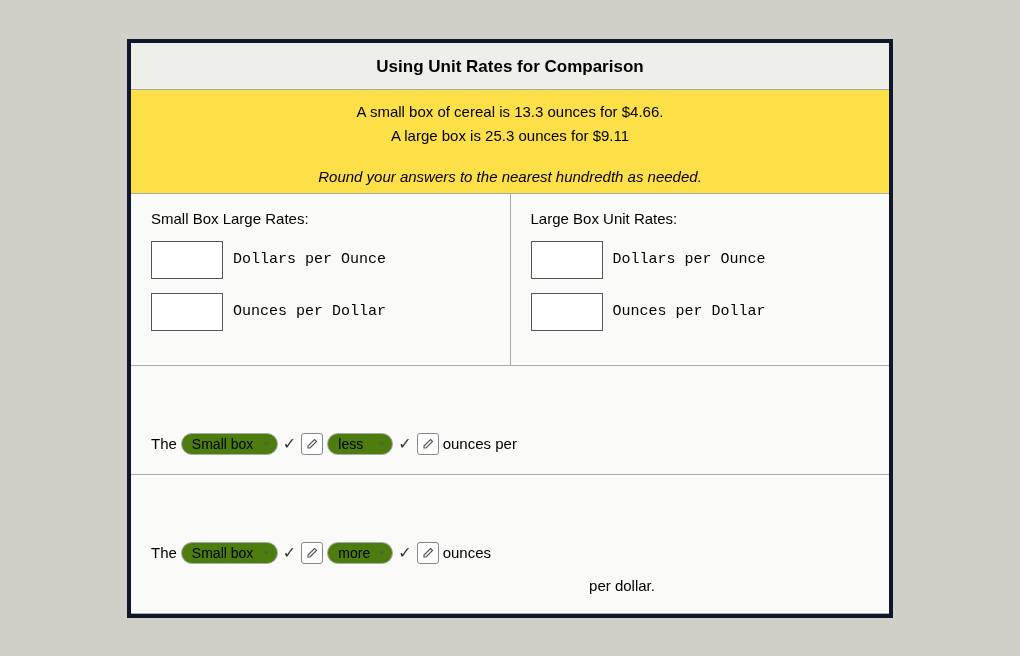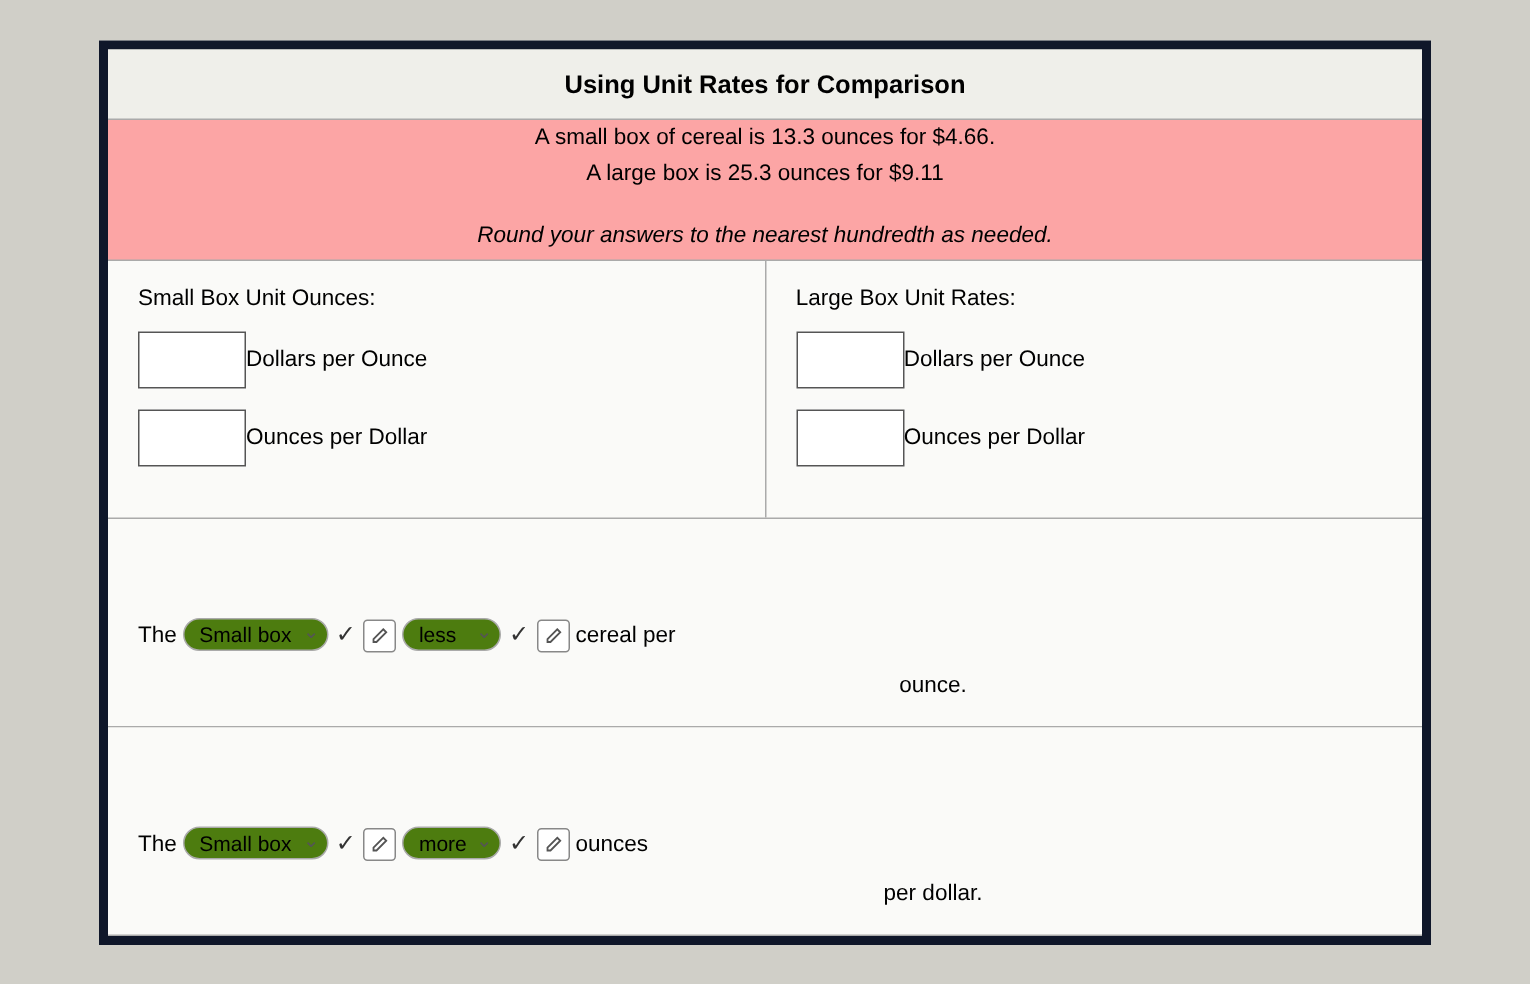--- a/index.html
+++ b/index.html
@@ -12,42 +12,42 @@
       font-family: Arial, sans-serif;
       background-color: #d0cfc8;
       width: 1020px;
       height: 656px;
       display: flex;
       align-items: center;
       justify-content: center;
     }
 
     .page-container {
-      width: 888px;
+      width: 766px;
       background: #f5f5f0;
-      border: 6px solid #0f172a;
+      border: 4px solid #0f172a;
     }
 
     .title-row {
       text-align: center;
       padding: 14px 20px 12px;
       border-bottom: 1px solid #aaa;
       background: #efefea;
     }
 
     .title-text {
       font-size: 17px;
       font-weight: bold;
     }
 
     .description-row {
       text-align: center;
-      padding: 0 20px 8px;
-      border-bottom: 1px solid #aaa;
-      background: #fca5a5;
+      padding: 10px 20px 8px;
+      border-bottom: 1px solid #aaa;
+      background: #fde047;
     }
 
     .description-text {
       font-size: 15px;
       line-height: 1.6;
     }
 
     .instruction-text {
       font-size: 15px;
       font-style: italic;
@@ -72,20 +72,22 @@
     .col-title {
       font-size: 15px;
       font-weight: normal;
       margin-bottom: 14px;
     }
 
     .input-row {
       display: flex;
       align-items: center;
       margin-bottom: 14px;
+      gap: 10px;
+      font-family: Liberation Mono, monospace;
     }
 
     .answer-box {
       width: 72px;
       height: 38px;
       border: 1.5px solid #555;
       background: #fff;
       display: inline-block;
     }
 
@@ -174,21 +176,21 @@
 
   <div class="description-row">
     <div class="description-text">A small box of cereal is 13.3 ounces for $4.66.</div>
     <div class="description-text">A large box is 25.3 ounces for $9.11</div>
     <div class="instruction-text">Round your answers to the nearest hundredth as needed.</div>
   </div>
 
   <div class="unit-rates-row">
 
     <div class="unit-rates-col">
-      <div class="col-title">Small Box Unit Ounces:</div>
+      <div class="col-title">Small Box Large Rates:</div>
       <div class="input-row">
         <div class="answer-box"></div>
         <span class="input-label">Dollars per Ounce</span>
       </div>
       <div class="input-row">
         <div class="answer-box"></div>
         <span class="input-label">Ounces per Dollar</span>
       </div>
     </div>
 
@@ -233,23 +235,22 @@
       </div>
 
       <span class="check-icon">✓</span>
 
       <div class="edit-icon">
         <svg width="12" height="12" viewBox="0 0 12 12" fill="none">
           <path d="M8.5 1.5L10.5 3.5L4 10H2V8L8.5 1.5Z" stroke="#555" stroke-width="1.2" fill="none"></path>
         </svg>
       </div>
 
-      <span>cereal per</span>
-    </div>
-    <div class="center-text" style="padding-left: 220px;">ounce.</div>
+      <span>ounces per</span>
+    </div>
   </div>
 
   <div class="comparison-row">
     <div class="comparison-line">
       <span>The</span>
 
       <div class="dropdown-container">
         <select class="dropdown-select">
           <option>Small box</option>
           <option>Large box</option>

